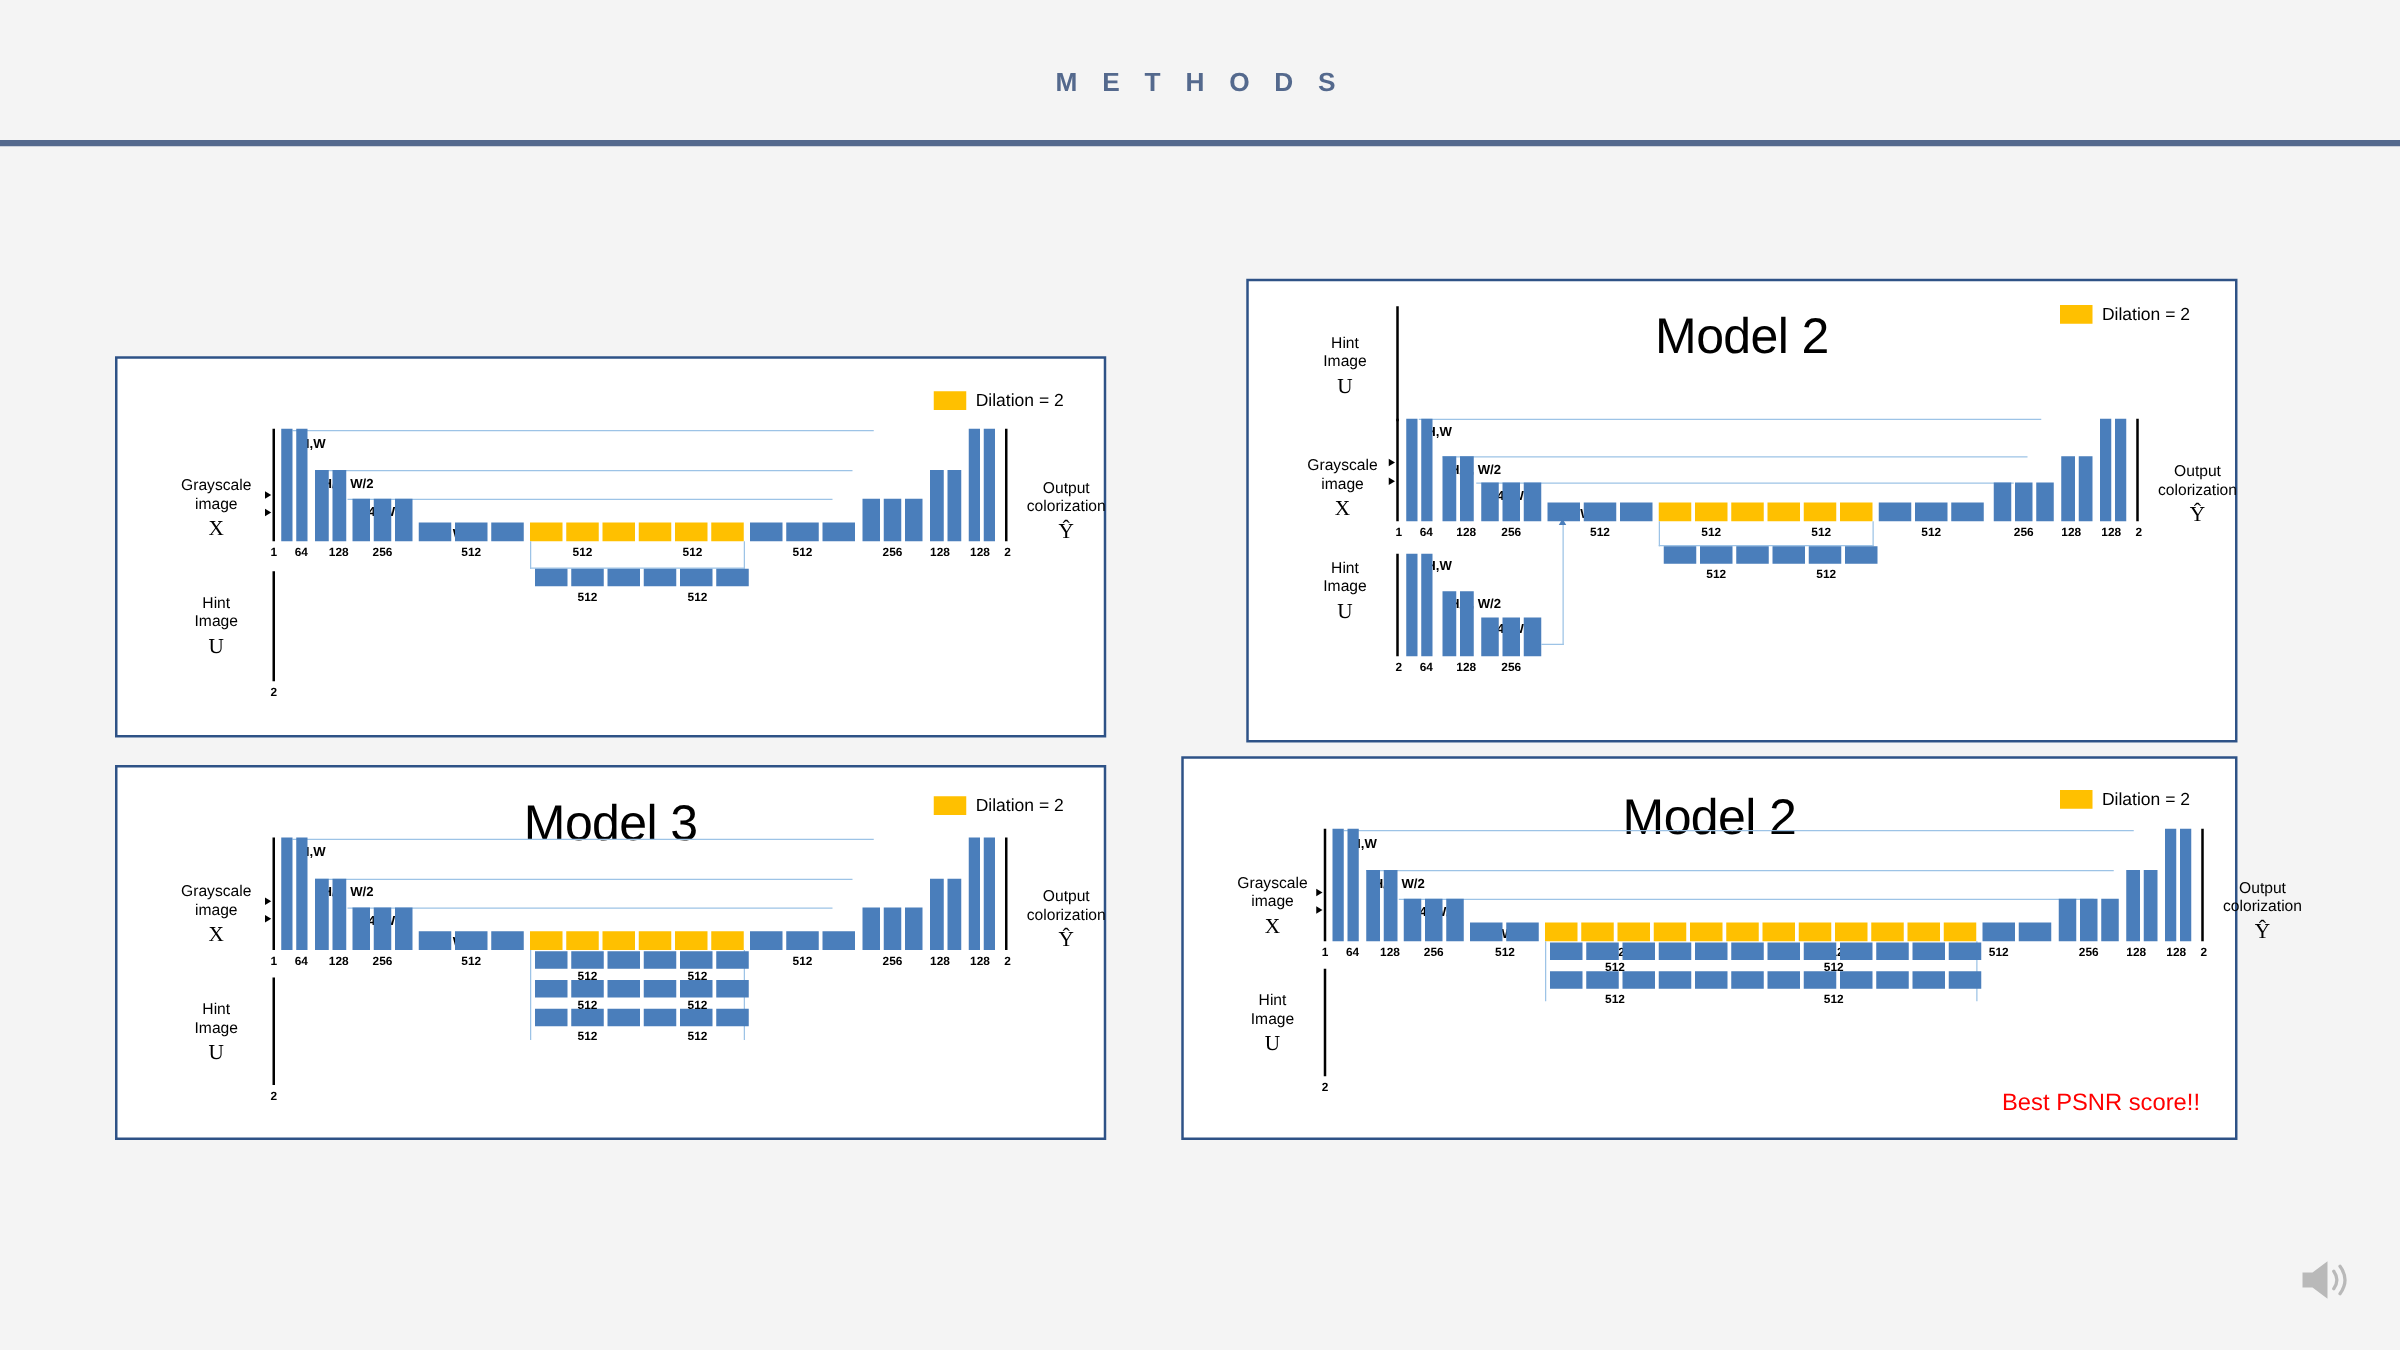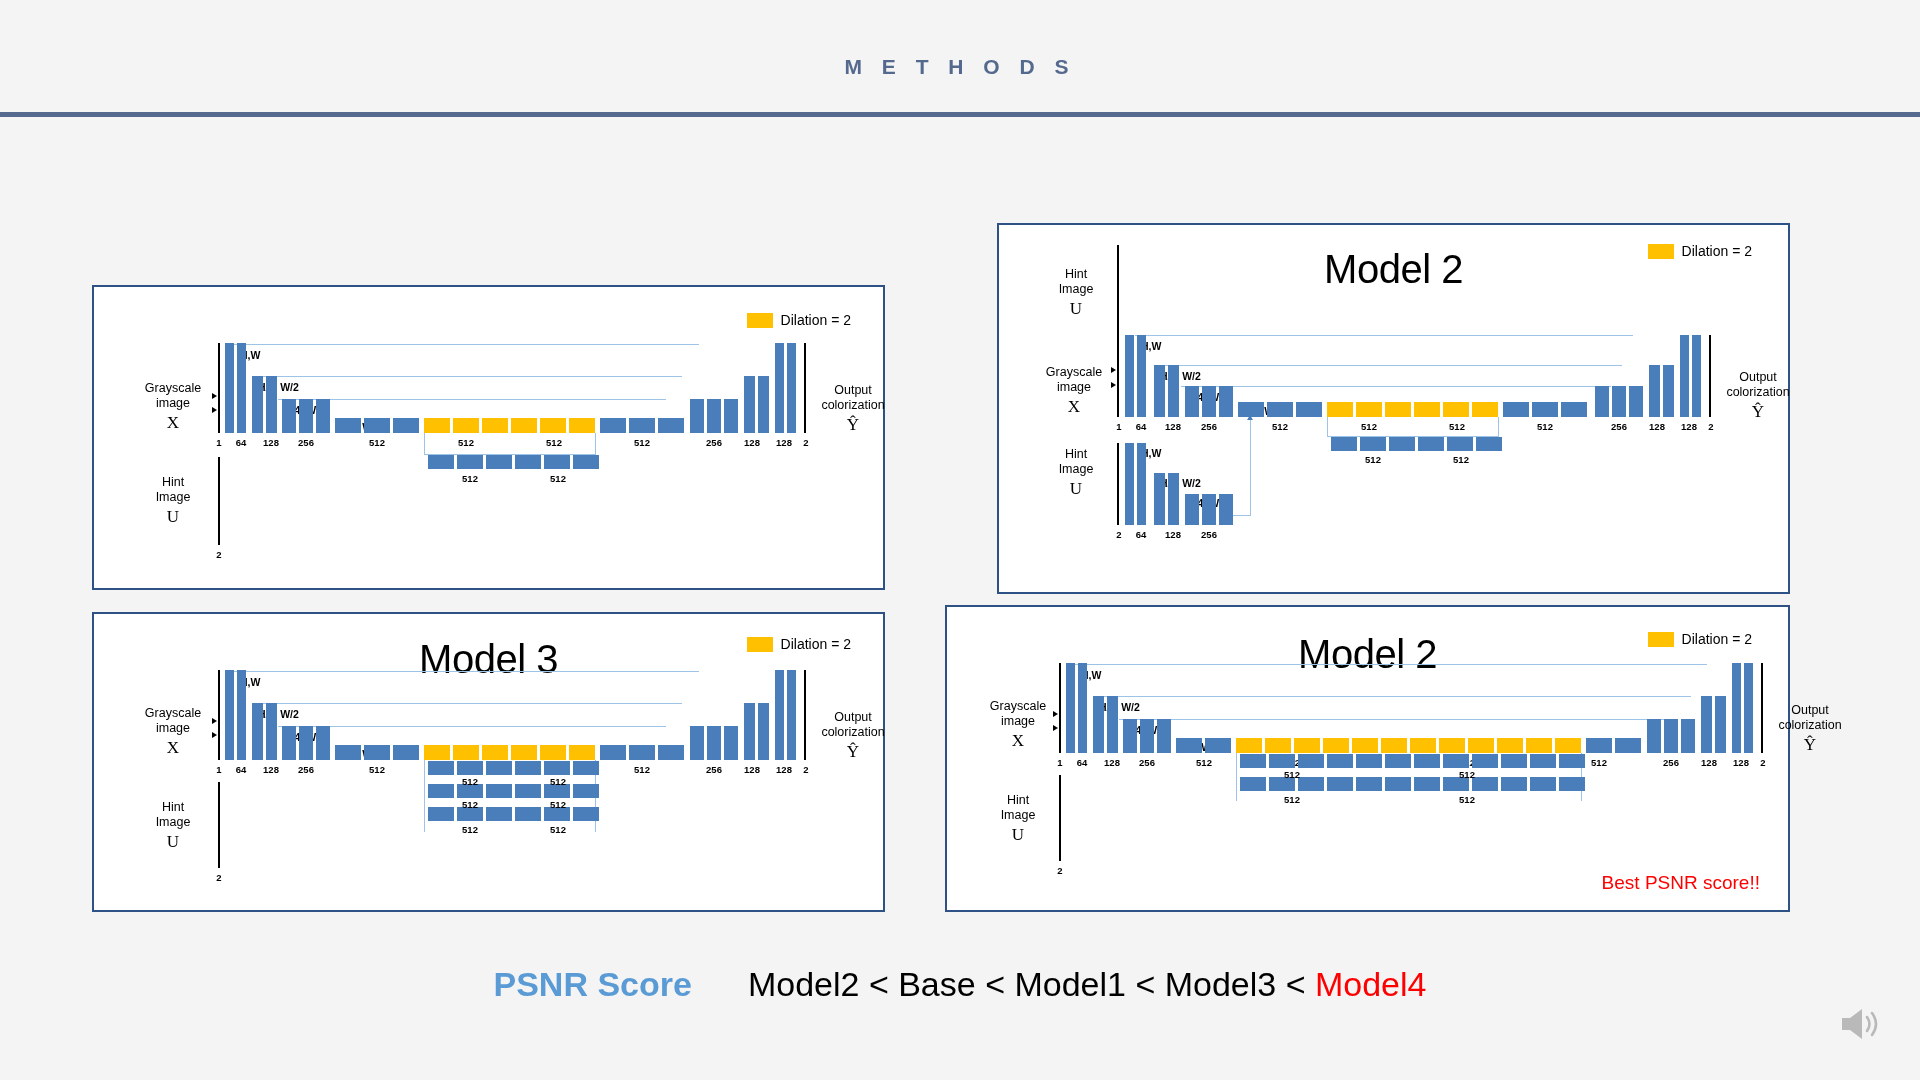--- a/index.html
+++ b/index.html
@@ -568,26 +568,20 @@
       <div class="blk" style="left:612px; top:170px; width:26px; height:14px;"></div>
 
       <div class="ch-cap" style="left:345px; top:162px;">512</div>
       <div class="ch-cap" style="left:520px; top:162px;">512</div>
       <div class="ch-cap" style="left:345px; top:187px;">512</div>
       <div class="ch-cap" style="left:520px; top:187px;">512</div>
     </div>
     <div class="best-note">Best PSNR score!!</div>
   </div>
 
-  <div class="summary">
-    <span class="summary-inner">
-      <span class="summary-tag">PSNR Score</span>
-      <span class="summary-text"><span>Model2 &lt; Base &lt; Model1 &lt; Model3 &lt; </span><span class="hl">Model4</span></span>
-    </span>
-  </div>
 
   <svg class="speaker" viewBox="0 0 44 40">
     <path d="M4 14 h8 L24 5 v30 L12 26 H4 Z" fill="#8a8a8a"></path>
     <path d="M29 13 q5 7 0 14" stroke="#8a8a8a" stroke-width="2.6" fill="none" stroke-linecap="round"></path>
     <path d="M34 9 q8 11 0 22" stroke="#8a8a8a" stroke-width="2.6" fill="none" stroke-linecap="round"></path>
   </svg>
 
 </div>
 
 </body></html>

